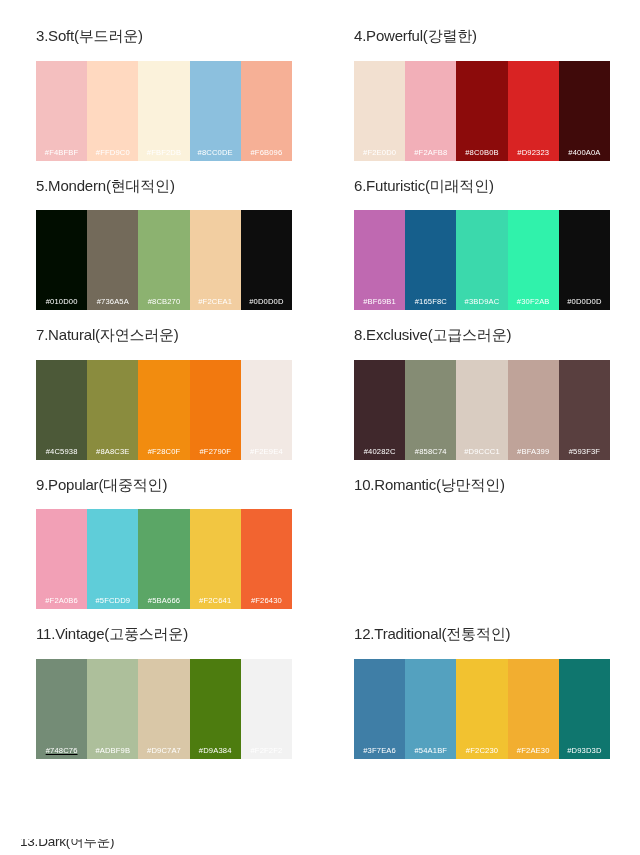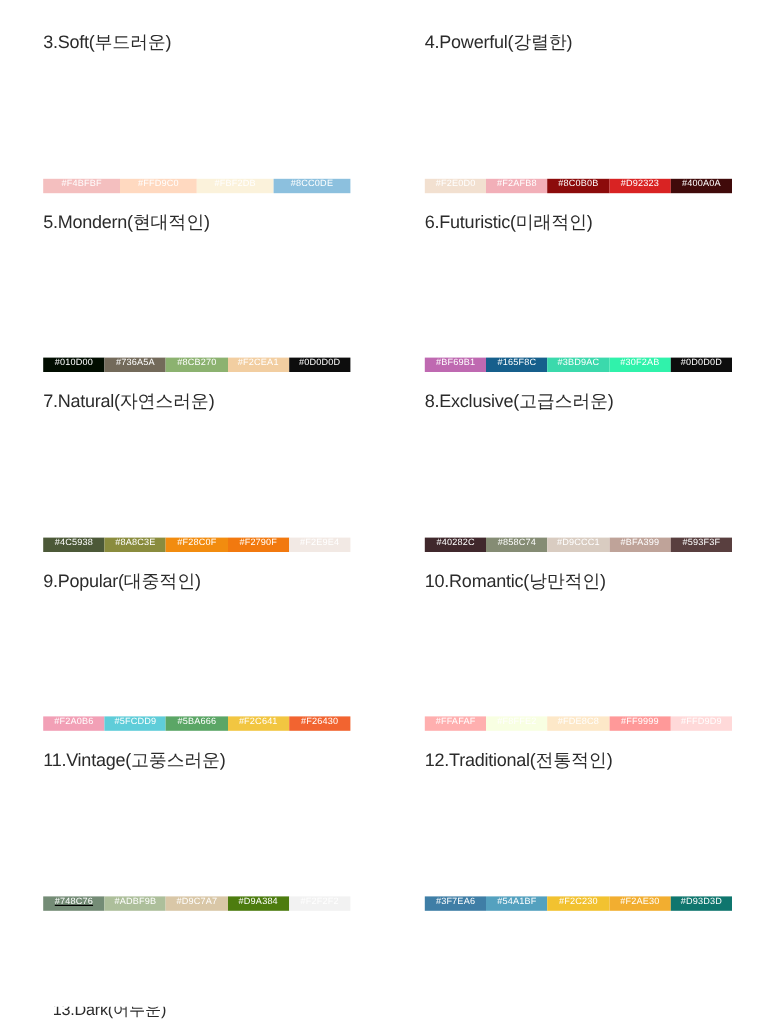--- a/index.html
+++ b/index.html
@@ -37,21 +37,20 @@
     line-height: 1.1;
     margin-bottom: 16px;
     white-space: nowrap;
     font-family: "Liberation Sans", "DejaVu Sans", sans-serif;
   }
 
   .swatch-row {
     display: flex;
     width: 256px;
     height: 100px;
-    align-items: flex-end;
   }
 
   .swatch {
     flex: 1 1 0;
     position: relative;
     display: flex;
     align-items: flex-end;
     justify-content: center;
     overflow: hidden;
   }
@@ -61,21 +60,21 @@
     letter-spacing: 0.15px;
     padding-bottom: 4px;
     white-space: nowrap;
     font-family: "Liberation Sans", "DejaVu Sans", sans-serif;
     line-height: 1;
   }
 
   
   .partial-row {
     position: absolute;
-    left: 44px;
+    left: 20px;
     bottom: 0;
     width: 560px;
     height: 16px;
     overflow: hidden;
   }
 
   .partial-title {
     font-size: 13.5px;
     color: #2b2b2b;
     letter-spacing: -0.2px;
@@ -98,20 +97,23 @@
           </div>
           <div class="swatch" style="background: rgb(255, 217, 192);">
             <span class="swatch-label" style="color: rgb(255, 255, 255);">#FFD9C0</span>
           </div>
           <div class="swatch" style="background: rgb(251, 242, 219);">
             <span class="swatch-label" style="color: rgb(255, 255, 255);">#FBF2DB</span>
           </div>
           <div class="swatch" style="background: rgb(140, 192, 222);">
             <span class="swatch-label" style="color: rgb(255, 255, 255);">#8CC0DE</span>
           </div>
+          <div class="swatch" style="background: rgb(246, 176, 150);">
+            <span class="swatch-label" style="color: rgb(255, 255, 255);">#F6B096</span>
+          </div>
         </div>
       </div>
       <div class="palette">
         <div class="palette-title">4.Powerful(강렬한)</div>
         <div class="swatch-row">
           <div class="swatch" style="background: rgb(242, 224, 208);">
             <span class="swatch-label" style="color: rgb(255, 255, 255);">#F2E0D0</span>
           </div>
           <div class="swatch" style="background: rgb(242, 175, 184);">
             <span class="swatch-label" style="color: rgb(255, 255, 255);">#F2AFB8</span>
@@ -222,37 +224,20 @@
           <div class="swatch" style="background: rgb(242, 198, 65);">
             <span class="swatch-label" style="color: rgb(255, 255, 255);">#F2C641</span>
           </div>
           <div class="swatch" style="background: rgb(242, 100, 48);">
             <span class="swatch-label" style="color: rgb(255, 255, 255);">#F26430</span>
           </div>
         </div>
       </div>
       <div class="palette">
         <div class="palette-title">10.Romantic(낭만적인)</div>
-        <div class="swatch-row">
-          <div class="swatch" style="background: rgb(255, 175, 175);">
-            <span class="swatch-label" style="color: rgb(255, 255, 255);">#FFAFAF</span>
-          </div>
-          <div class="swatch" style="background: rgb(248, 255, 226);">
-            <span class="swatch-label" style="color: rgb(255, 255, 255);">#F8FFE2</span>
-          </div>
-          <div class="swatch" style="background: rgb(253, 232, 200);">
-            <span class="swatch-label" style="color: rgb(255, 255, 255);">#FDE8C8</span>
-          </div>
-          <div class="swatch" style="background: rgb(255, 153, 153);">
-            <span class="swatch-label" style="color: rgb(255, 255, 255);">#FF9999</span>
-          </div>
-          <div class="swatch" style="background: rgb(255, 217, 217);">
-            <span class="swatch-label" style="color: rgb(255, 255, 255);">#FFD9D9</span>
-          </div>
-        </div>
       </div>
       <div class="palette">
         <div class="palette-title">11.Vintage(고풍스러운)</div>
         <div class="swatch-row">
           <div class="swatch" style="background: rgb(116, 140, 118); text-decoration: underline;">
             <span class="swatch-label" style="color: rgb(255, 255, 255);">#748C76</span>
           </div>
           <div class="swatch" style="background: rgb(173, 191, 155);">
             <span class="swatch-label" style="color: rgb(255, 255, 255);">#ADBF9B</span>
           </div>

